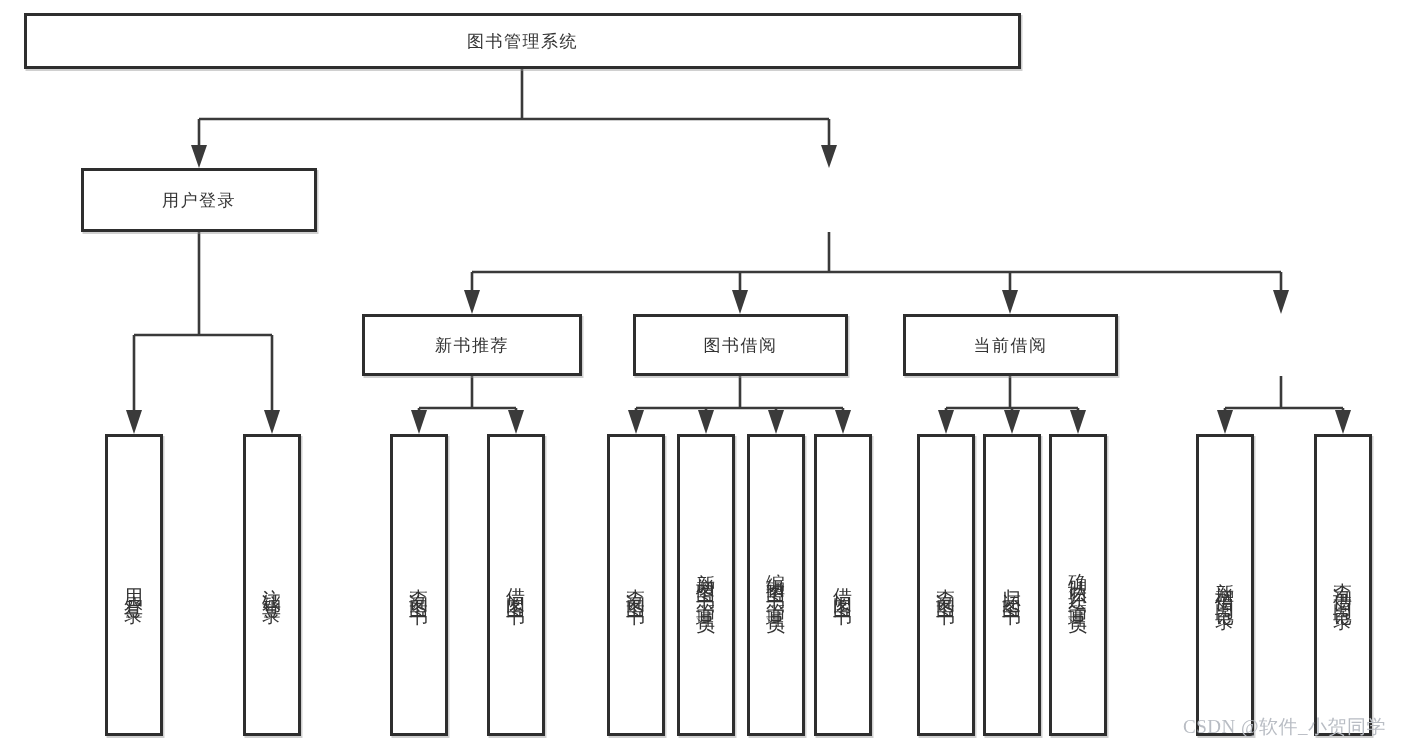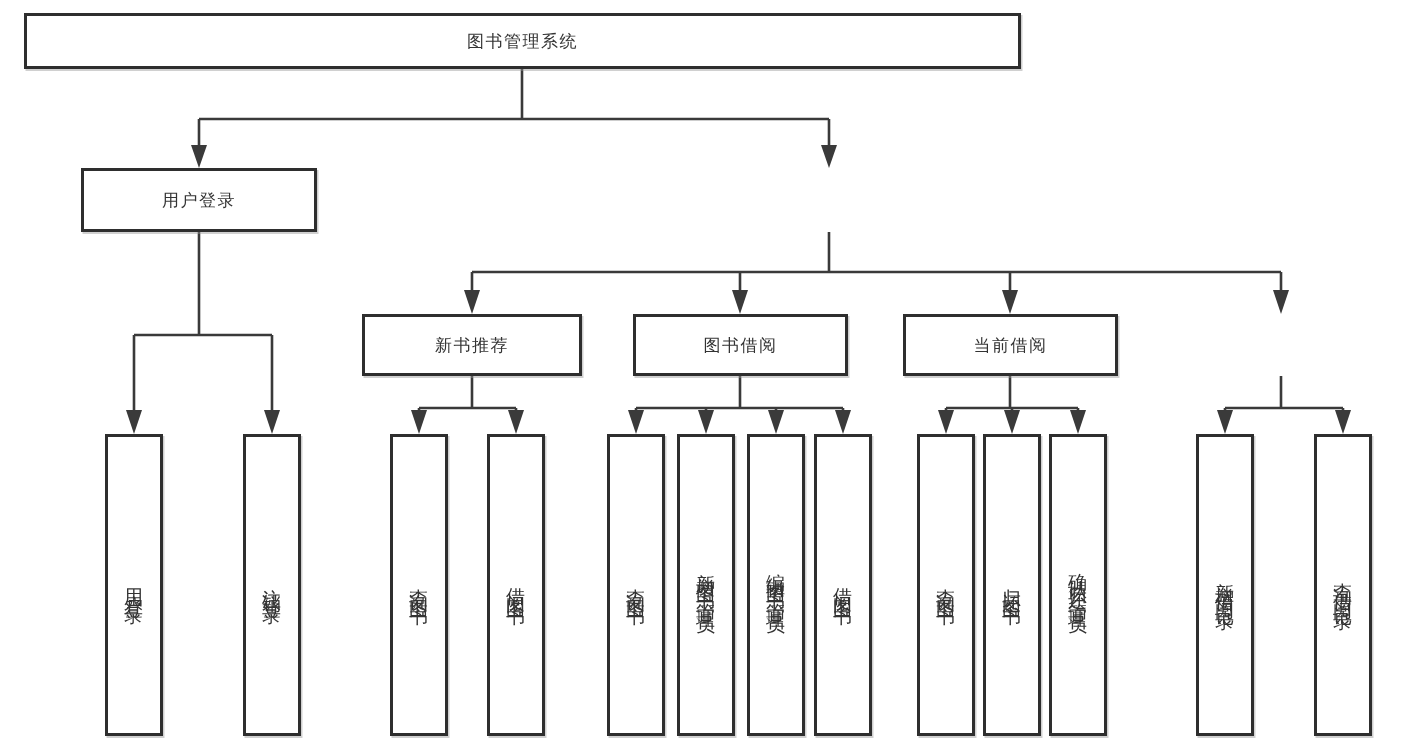--- a/index.html
+++ b/index.html
@@ -145,14 +145,15 @@
     <span class="vtext">确认归还（管理员）</span>
   </div>
 
   <div class="node leaf" style="left:1196px;top:434px;width:58px;height:302px">
     <span class="vtext">新增借阅记录</span>
   </div>
   <div class="node leaf" style="left:1314px;top:434px;width:58px;height:302px">
     <span class="vtext">查询借阅记录</span>
   </div>
 
+  <div class="watermark">CSDN @软件_小贺同学</div>
 
 </div>
 
 </body></html>

